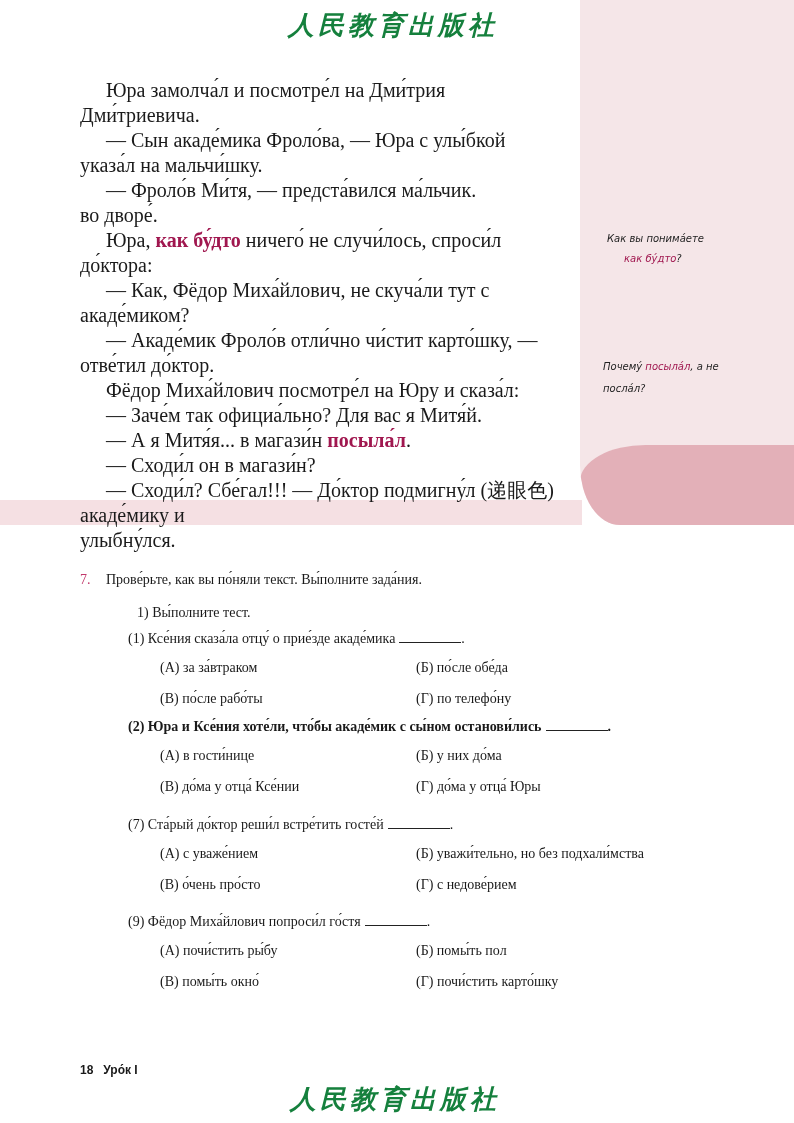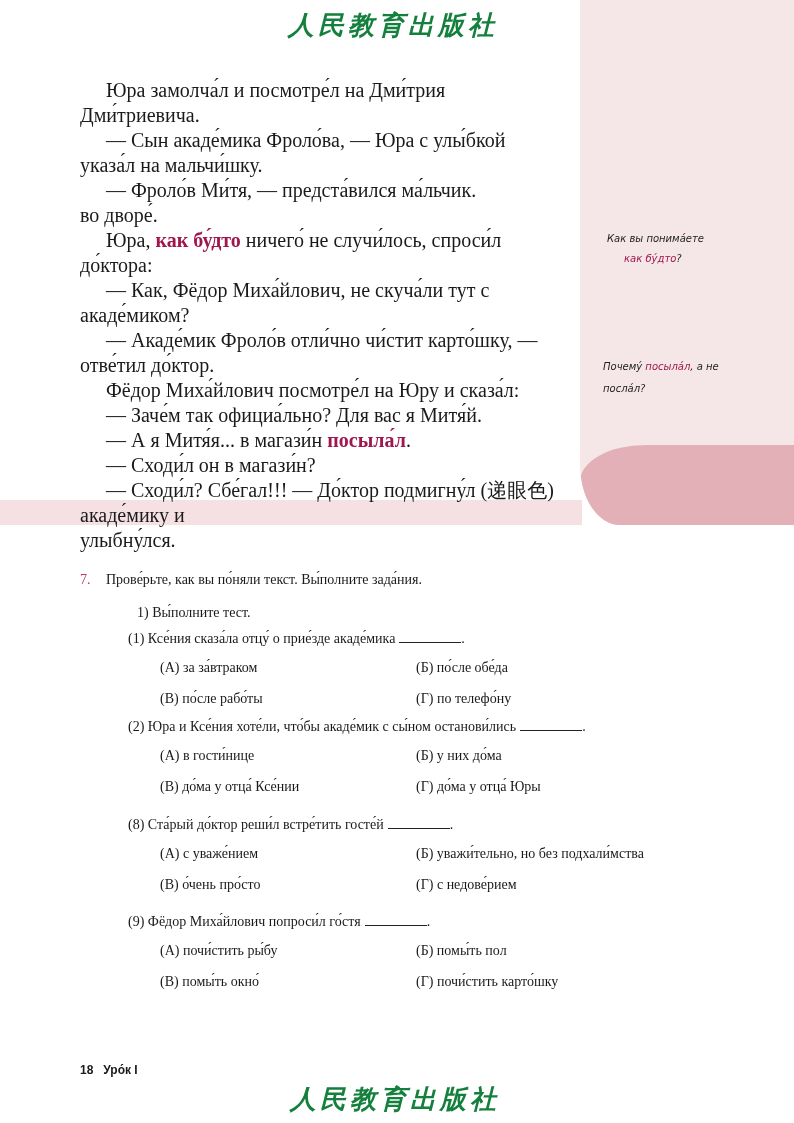--- a/index.html
+++ b/index.html
@@ -71,26 +71,26 @@
   <span class="ex-num">7.</span><span>Прове́рьте, как вы по́няли текст. Вы́полните зада́ния.</span>
 </div>
 <div class="ex-line" style="left:108px; top:605px;margin-left:29px;">1)  Вы́полните тест.</div>
 
 <div id="questions">
     <div class="ex-line" style="left: 128px; top: 630px;"><span>(1)  Ксе́ния сказа́ла отцу́ о прие́зде акаде́мика</span><span class="blank" style="margin-left: 4px;"></span><span>.</span></div>
     <div class="ex-line" style="left: 160px; top: 660px;">(А) за за́втраком</div>
     <div class="ex-line" style="left: 416px; top: 660px;">(Б) по́сле обе́да</div>
     <div class="ex-line" style="left: 160px; top: 691px;">(В) по́сле рабо́ты</div>
     <div class="ex-line" style="left: 416px; top: 691px;">(Г) по телефо́ну</div>
-    <div class="ex-line" style="left: 128px; top: 718px;"><span>(2)  Юра и Ксе́ния хоте́ли, что́бы акаде́мик с сы́ном останови́лись</span><span class="blank" style="margin-left: 4px;"></span><span>.</span></div>
+    <div class="ex-line" style="left: 128px; top: 718px; font-weight: bold;"><span>(2)  Юра и Ксе́ния хоте́ли, что́бы акаде́мик с сы́ном останови́лись</span><span class="blank" style="margin-left: 4px;"></span><span>.</span></div>
     <div class="ex-line" style="left: 160px; top: 748px;">(А) в гости́нице</div>
     <div class="ex-line" style="left: 416px; top: 748px;">(Б) у них до́ма</div>
     <div class="ex-line" style="left: 160px; top: 779px;">(В) до́ма у отца́ Ксе́нии</div>
     <div class="ex-line" style="left: 416px; top: 779px;">(Г) до́ма у отца́ Юры</div>
-    <div class="ex-line" style="left: 128px; top: 816px;"><span>(8)  Ста́рый до́ктор реши́л встре́тить госте́й</span><span class="blank" style="margin-left: 4px;"></span><span>.</span></div>
+    <div class="ex-line" style="left: 128px; top: 816px;"><span>(7)  Ста́рый до́ктор реши́л встре́тить госте́й</span><span class="blank" style="margin-left: 4px;"></span><span>.</span></div>
     <div class="ex-line" style="left: 160px; top: 846px;">(А) с уваже́нием</div>
     <div class="ex-line" style="left: 416px; top: 846px;">(Б) уважи́тельно, но без подхали́мства</div>
     <div class="ex-line" style="left: 160px; top: 877px;">(В) о́чень про́сто</div>
     <div class="ex-line" style="left: 416px; top: 877px;">(Г) с недове́рием</div>
     <div class="ex-line" style="left: 128px; top: 913px;"><span>(9)  Фёдор Миха́йлович попроси́л го́стя</span><span class="blank" style="margin-left: 4px;"></span><span>.</span></div>
     <div class="ex-line" style="left: 160px; top: 943px;">(А) почи́стить ры́бу</div>
     <div class="ex-line" style="left: 416px; top: 943px;">(Б) помы́ть пол</div>
     <div class="ex-line" style="left: 160px; top: 974px;">(В) помы́ть окно́</div>
     <div class="ex-line" style="left: 416px; top: 974px;">(Г) почи́стить карто́шку</div>
   </div>

